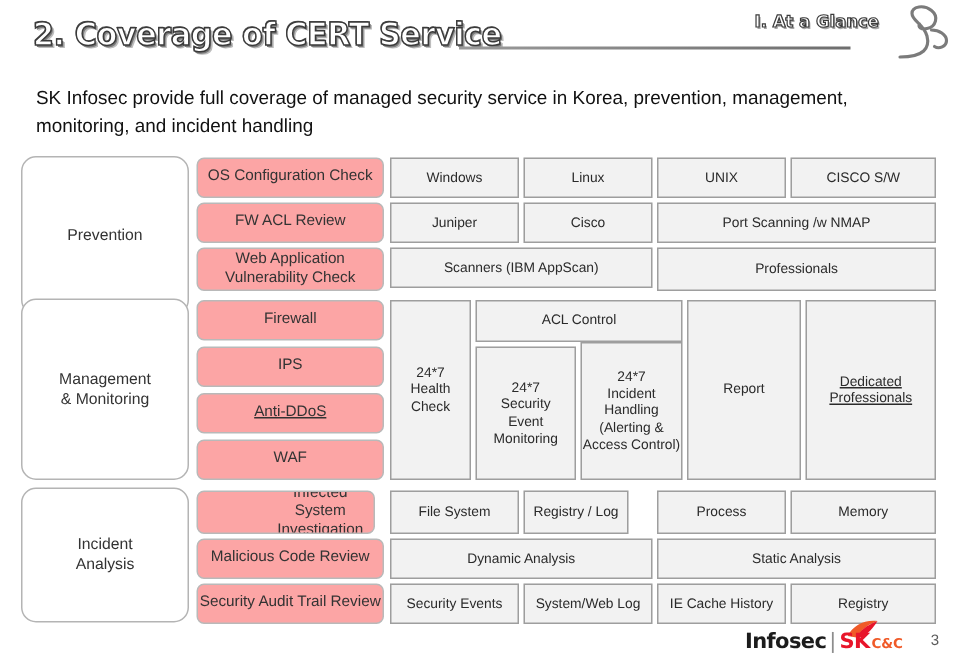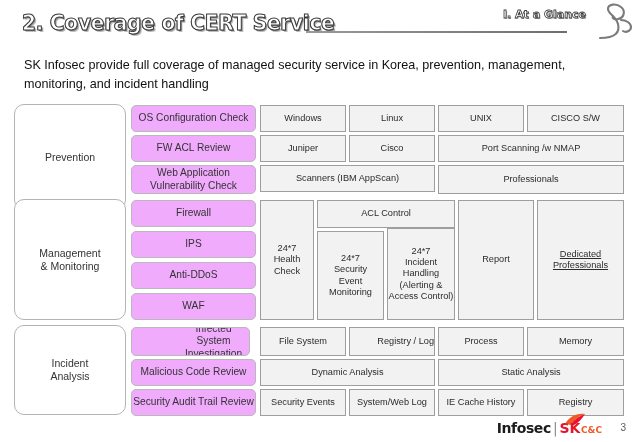--- a/index.html
+++ b/index.html
@@ -103,21 +103,21 @@
     border: 1px solid #b4b4b4;
     border-radius: 10px;
     background: #ffffff;
     font-size: 10.5px;
     color: #333333;
   }
   
   .svc-box {
     border: 1px solid #b9b9b9;
     border-radius: 5px;
-    background: #f0abfc;
+    background: #fca5a5;
     font-size: 10.2px;
     color: #333333;
   }
   
   .det-box {
     border: 1px solid #9e9e9e;
     background: #f2f2f2;
     font-size: 9.2px;
     color: #2b2b2b;
   }
@@ -215,21 +215,21 @@
       <span style="white-space: pre-line;">Web Application
 Vulnerability Check</span>
     </div>
     <div class="box svc-box" style="left: 131px; top: 200px; width: 125px; height: 27px;">
       <span style="white-space: pre-line;">Firewall</span>
     </div>
     <div class="box svc-box" style="left: 131px; top: 231px; width: 125px; height: 27px;">
       <span style="white-space: pre-line;">IPS</span>
     </div>
     <div class="box svc-box" style="left: 131px; top: 262px; width: 125px; height: 27px;">
-      <span style="white-space: pre-line;">Anti-DDoS</span>
+      <span style="white-space: pre-line; text-decoration: underline;">Anti-DDoS</span>
     </div>
     <div class="box svc-box" style="left: 131px; top: 293px; width: 125px; height: 27px;">
       <span style="white-space: pre-line;">WAF</span>
     </div>
     <div class="box svc-box" style="left: 131px; top: 327px; width: 119px; height: 29px; padding-left: 46px;">
       <span style="white-space: pre-line;">Infected System
 Investigation</span>
     </div>
     <div class="box svc-box" style="left: 131px; top: 359px; width: 125px; height: 27px;">
       <span style="white-space: pre-line;">Malicious Code Review</span>
@@ -288,21 +288,21 @@
     <div class="box det-box" style="left: 458px; top: 200px; width: 76px; height: 120px;">
       <span style="white-space: pre-line;">Report</span>
     </div>
     <div class="box det-box" style="left: 537px; top: 200px; width: 87px; height: 120px;">
       <span style="white-space: pre-line; text-decoration: underline;">Dedicated
 Professionals</span>
     </div>
     <div class="box det-box" style="left: 260px; top: 327px; width: 86px; height: 29px;">
       <span style="white-space: pre-line;">File System</span>
     </div>
-    <div class="box det-box" style="left: 349px; top: 327px; width: 86px; height: 29px; justify-content: flex-end;">
+    <div class="box det-box" style="left: 349px; top: 327px; width: 70px; height: 29px;">
       <span style="white-space: pre-line;">Registry / Log</span>
     </div>
     <div class="box det-box" style="left: 438px; top: 327px; width: 86px; height: 29px;">
       <span style="white-space: pre-line;">Process</span>
     </div>
     <div class="box det-box" style="left: 527px; top: 327px; width: 97px; height: 29px;">
       <span style="white-space: pre-line;">Memory</span>
     </div>
     <div class="box det-box" style="left: 260px; top: 359px; width: 175px; height: 27px;">
       <span style="white-space: pre-line;">Dynamic Analysis</span>

